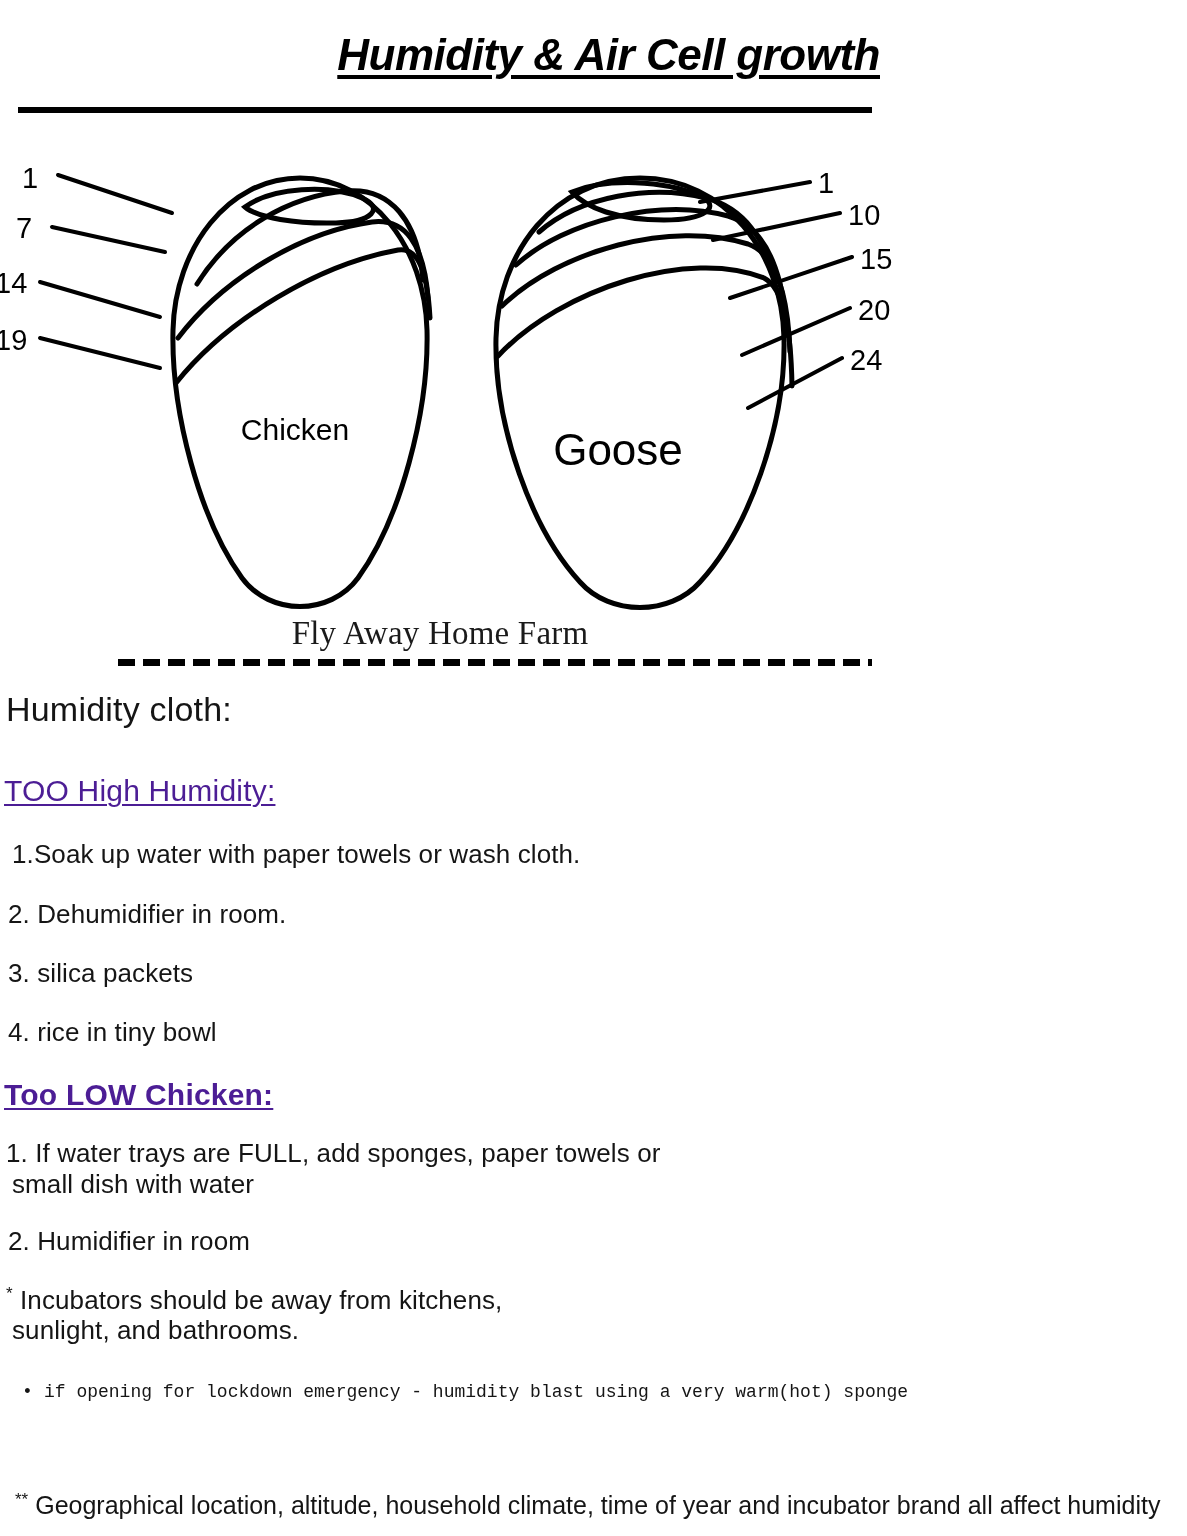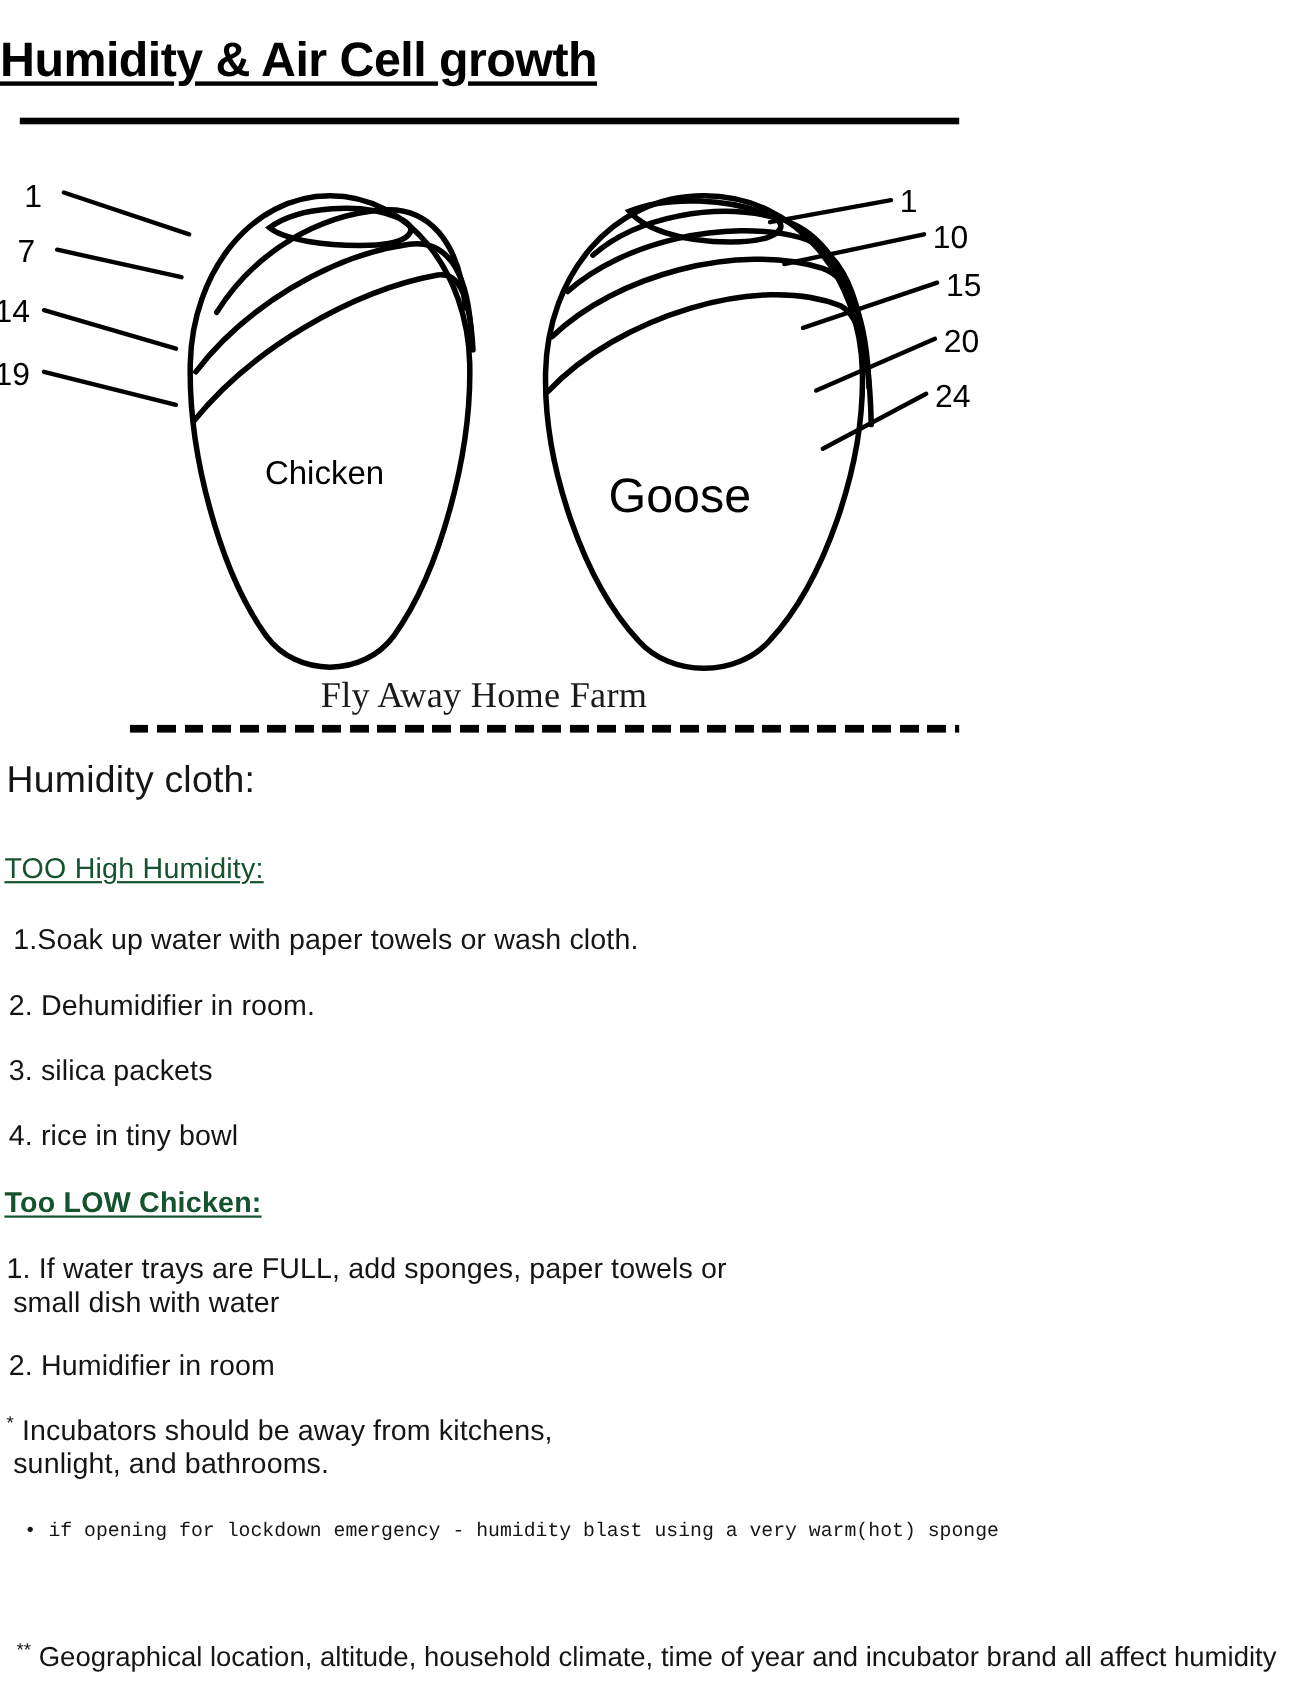--- a/index.html
+++ b/index.html
@@ -15,21 +15,22 @@
     color: #111111;
     overflow: hidden;
   }
 
   
   .title-wrap {
     position: absolute;
     left: 0;
     top: 30px;
     width: 880px;
-    text-align: left;
+    text-align: right;
+    font-style: italic;
   }
   .doc-title {
     display: inline-block;
     font-family: "Liberation Sans", sans-serif;
     font-size: 44px;
     font-weight: bold;
     letter-spacing: -0.5px;
     color: #000;
     text-decoration: underline;
     text-underline-offset: 5px;
@@ -111,22 +112,22 @@
     top: 0px;
     font-family: "Liberation Sans", sans-serif;
     font-weight: 300;
     font-size: 34px;
     color: #151515;
     letter-spacing: 0.2px;
   }
   .section-head {
     position: absolute;
     font-family: "Liberation Sans", sans-serif;
-    font-size: 26px;
-    color: #14532d;
+    font-size: 30px;
+    color: #4c1d95;
     text-decoration: underline;
     text-underline-offset: 3px;
     text-decoration-thickness: 2px;
     letter-spacing: 0.2px;
   }
   .section-head.bold {
     font-weight: bold;
   }
   .body-line {
     position: absolute;

